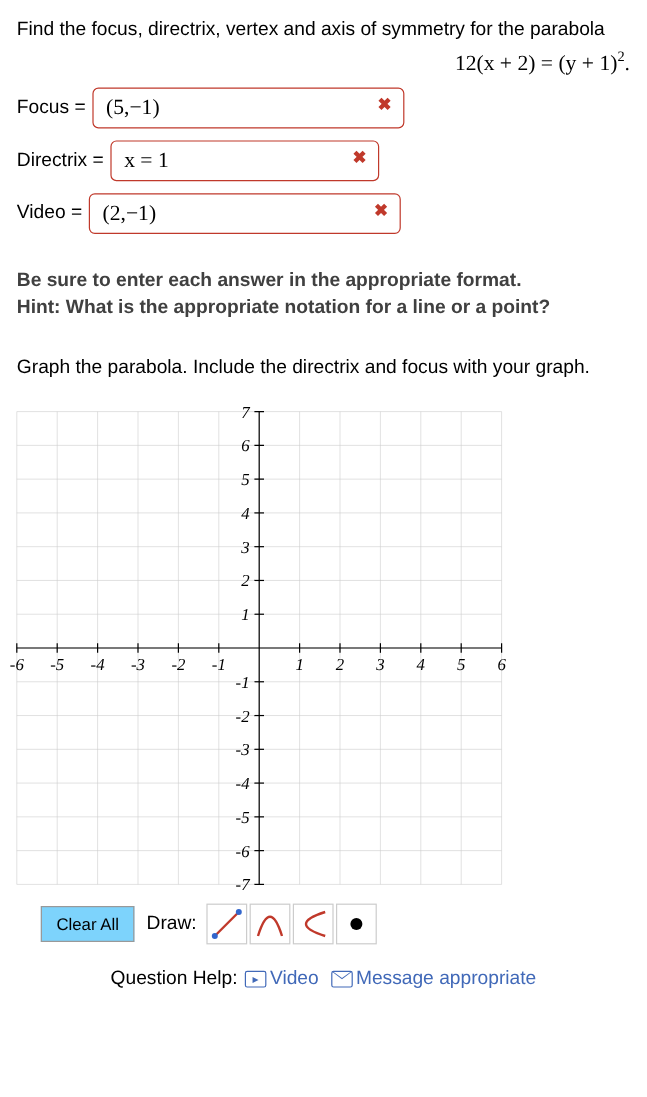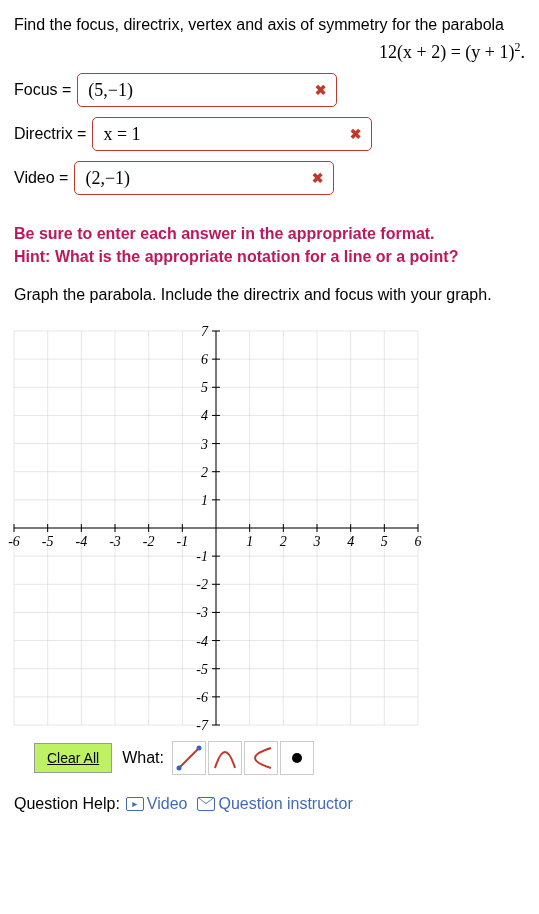--- a/index.html
+++ b/index.html
@@ -37,41 +37,41 @@
       margin-right: 6px;
       font-size: 16px;
     }
     .answer-input {
       border: 1.5px solid #c0392b;
       border-radius: 5px;
       padding: 5px 10px;
       width: 260px;
       height: 34px;
       display: flex;
-      align-items: center;
+      align-items: flex-start;
       justify-content: space-between;
       background: #fff;
     }
     .answer-value {
       font-family: 'Times New Roman', serif;
       font-size: 18px;
     }
     .x-icon {
       color: #c0392b;
       font-weight: bold;
       font-size: 14px;
     }
     .directrix-row .answer-input {
-      width: 280px;
+      width: 224px;
     }
     .hint-text {
-      color: #be185d;
+      color: #404040;
       font-weight: bold;
       margin-top: 28px;
-      margin-bottom: 16px;
+      margin-bottom: 28px;
       line-height: 1.4;
     }
     .graph-instruction {
       margin-bottom: 16px;
       line-height: 1.4;
     }
     .graph-container {
       width: 420px;
       height: 410px;
       margin-bottom: 8px;
@@ -100,44 +100,44 @@
     }
     .tools-row {
       display: flex;
       align-items: center;
       margin-bottom: 20px;
       margin-left: 20px;
     }
     .clear-btn {
       border: 1px solid #999;
       padding: 6px 12px;
-      background: #bef264;
+      background: #7dd3fc;
       font-size: 14px;
       margin-right: 10px;
       cursor: pointer;
-      text-decoration: underline;
     }
     .draw-label {
       margin-right: 8px;
       font-size: 16px;
     }
     .tool-icon {
       width: 34px;
       height: 34px;
       border: 1px solid #ccc;
       display: flex;
       align-items: center;
       justify-content: center;
       margin-right: 2px;
       cursor: pointer;
     }
     .help-row {
       display: flex;
       align-items: center;
       font-size: 16px;
+      justify-content: center;
     }
     .help-link {
       color: #4169b8;
       margin-left: 6px;
       display: flex;
       align-items: center;
       cursor: pointer;
     }
     .help-icon {
       border: 1.5px solid #4169b8;
@@ -303,21 +303,21 @@
       <text class="axis-label" x="202" y="69.28571428571428" text-anchor="end">5</text>
       <line class="tick" x1="206" y1="36.14285714285714" x2="214" y2="36.14285714285714"></line>
       <text class="axis-label" x="202" y="41.14285714285714" text-anchor="end">6</text>
       <line class="tick" x1="206" y1="8" x2="214" y2="8"></line>
       <text class="axis-label" x="202" y="13" text-anchor="end">7</text>
     </svg>
 </div>
 
 <div class="tools-row">
   <button class="clear-btn">Clear All</button>
-  <span class="draw-label">What:</span>
+  <span class="draw-label">Draw:</span>
   <div class="tool-icon">
     <svg width="28" height="28">
         <line x1="4" y1="24" x2="24" y2="4" stroke="#c0392b" stroke-width="2"></line>
         <circle cx="4" cy="24" r="2.5" fill="#3366cc"></circle>
         <circle cx="24" cy="4" r="2.5" fill="#3366cc"></circle>
       </svg>
   </div>
   <div class="tool-icon">
     <svg width="28" height="28">
         <path d="M 4 24 Q 14 -8 24 24" stroke="#c0392b" stroke-width="2" fill="none"></path>
@@ -336,15 +336,15 @@
 </div>
 
 <div class="help-row">
   <span>Question Help:</span>
   <span class="help-link">
     <span class="help-icon">▸</span>
     <span>Video</span>
   </span>
   <span class="help-link" style="margin-left:10px;">
     <span class="envelope-icon"></span>
-    <span>Question instructor</span>
+    <span>Message appropriate</span>
   </span>
 </div>
 
 </body></html>

